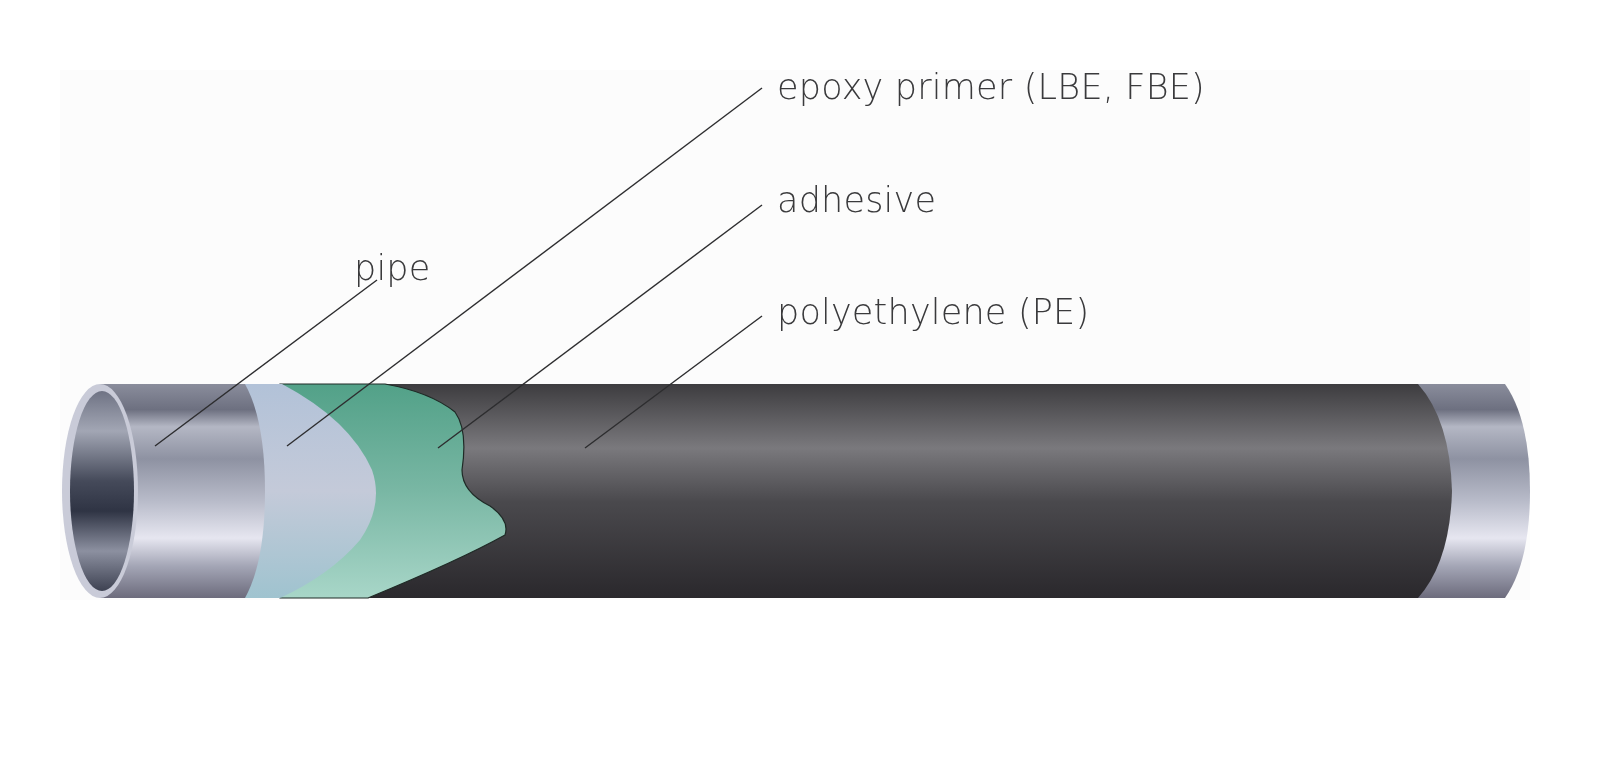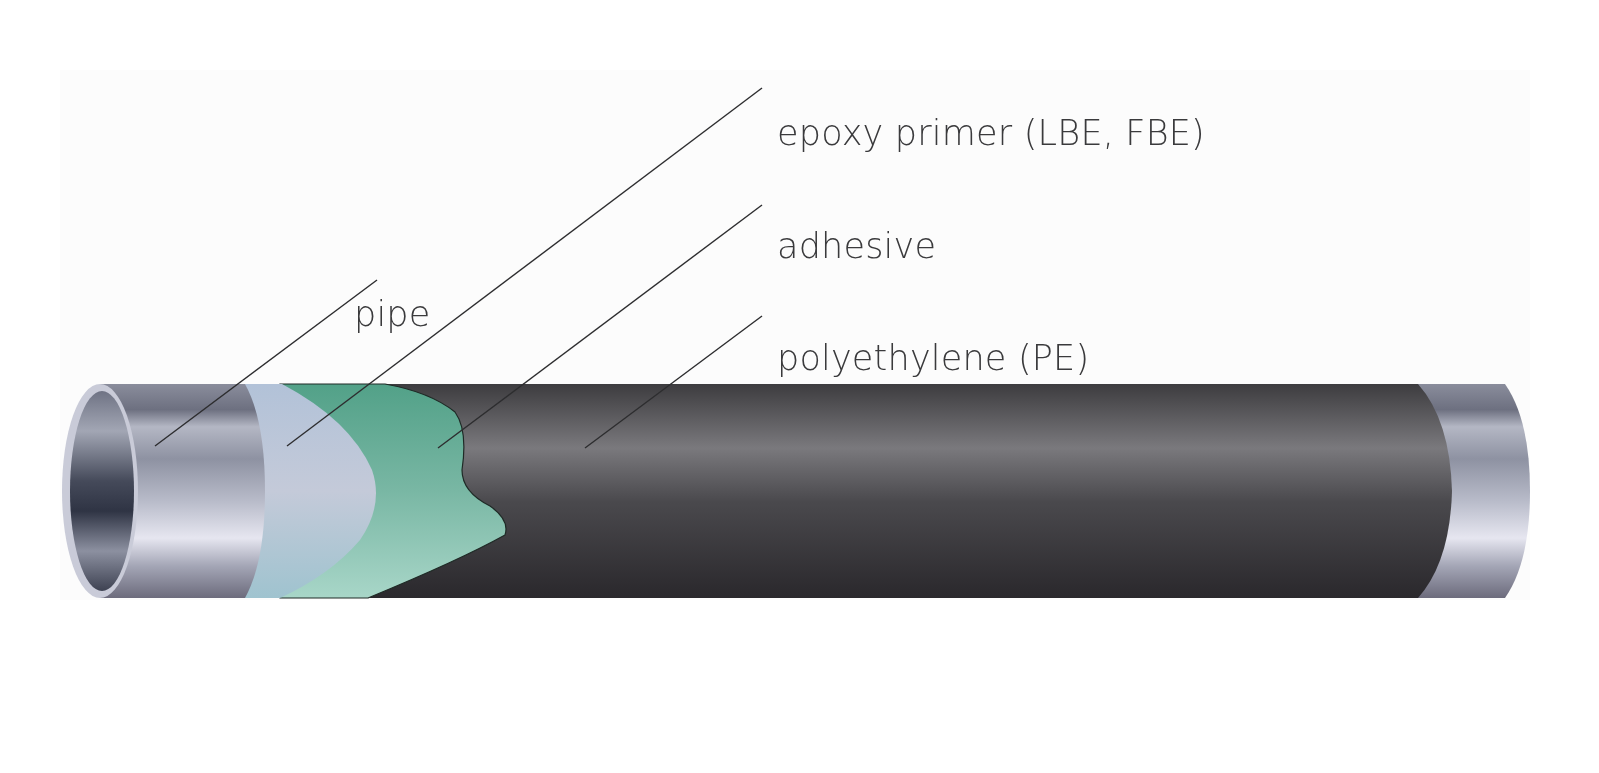--- a/index.html
+++ b/index.html
@@ -1,19 +1,19 @@
 <!DOCTYPE html>
 <html><head>
 <meta charset="utf-8">
 <style>
   html, body { margin:0; padding:0; background:#ffffff; }
   body { width:1599px; height:773px; position:relative; overflow:hidden; font-family:"DejaVu Sans", sans-serif; }
   .panel { position:absolute; left:60px; top:70px; width:1470px; height:530px; background:#fcfcfc; }
   svg.diagram { position:absolute; left:0; top:0; }
-  .label { position:absolute; color:#3a3a3c; font-size:35px; font-weight:300; letter-spacing:0.2px; white-space:nowrap; line-height:1;margin-top:46px; }
+  .label { position:absolute; color:#3a3a3c; font-size:35px; font-weight:300; letter-spacing:0.2px; white-space:nowrap; line-height:1; }
 </style>
 </head>
 <body>
 
 <div class="panel"></div>
 
 <svg class="diagram" width="1599" height="773" viewBox="0 0 1599 773">
   <defs>
     <linearGradient id="steel" x1="0" y1="0" x2="0" y2="1">
       <stop offset="0" stop-color="#8a8d9c"></stop>

